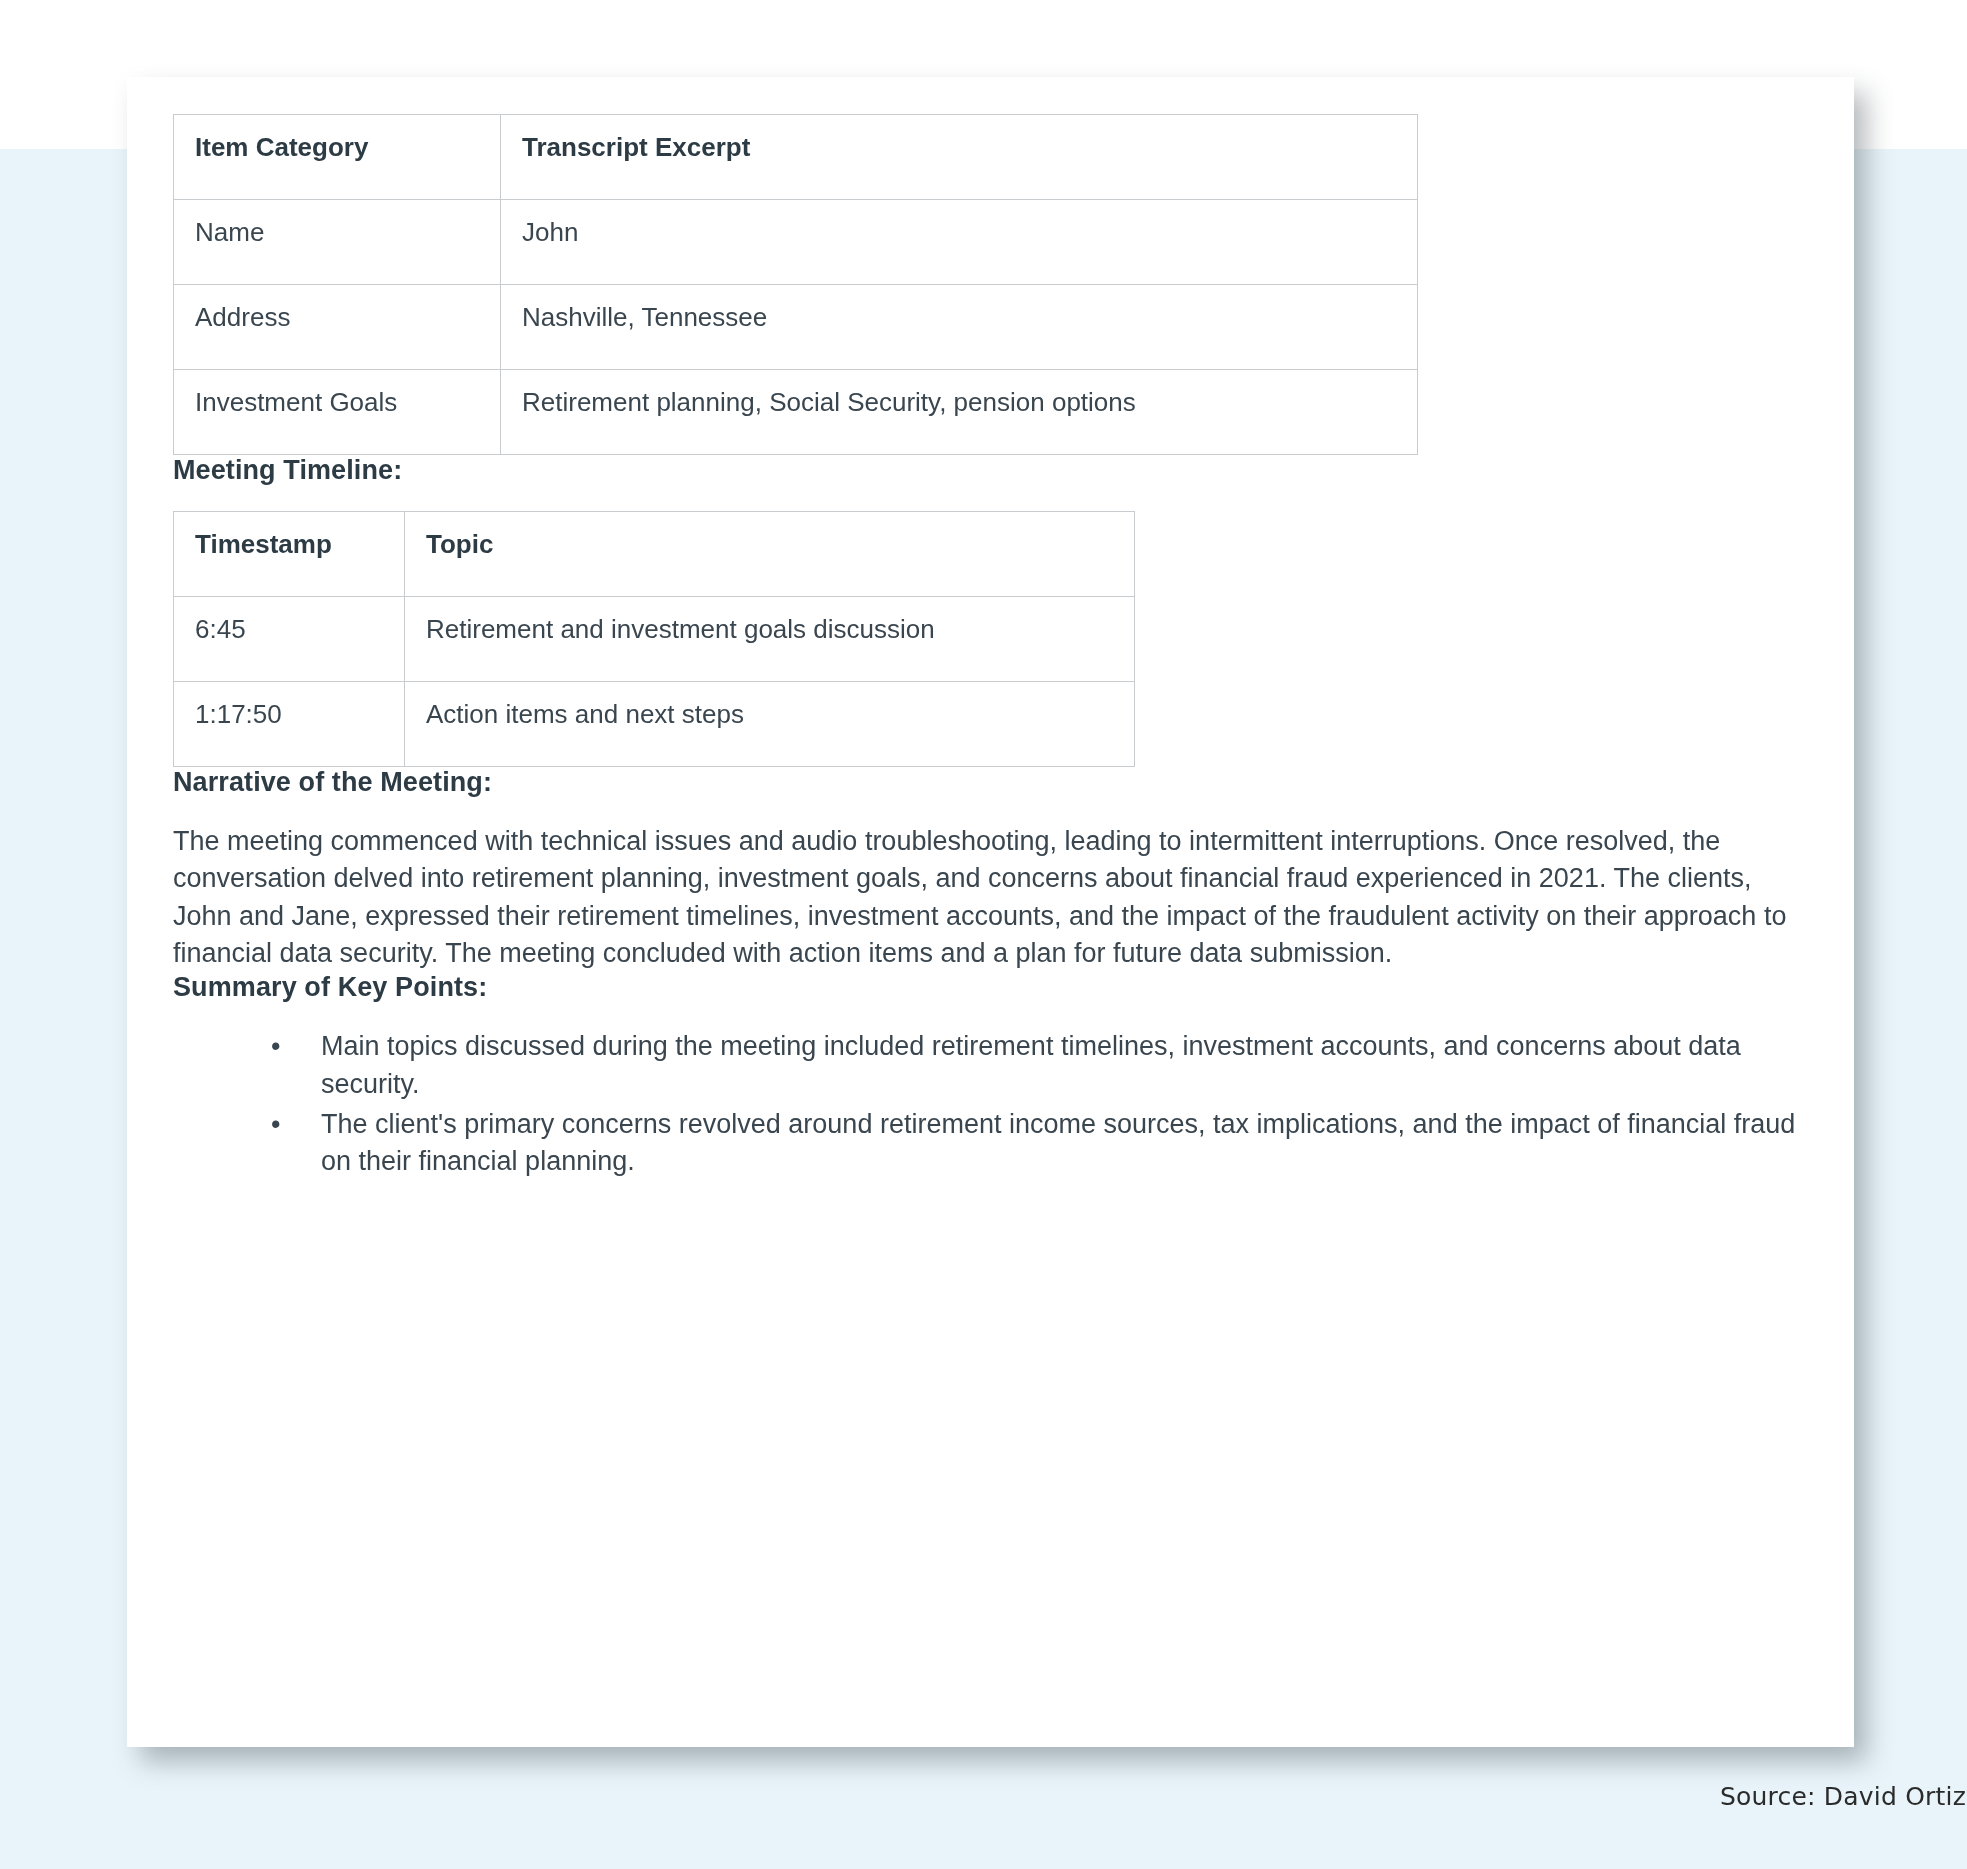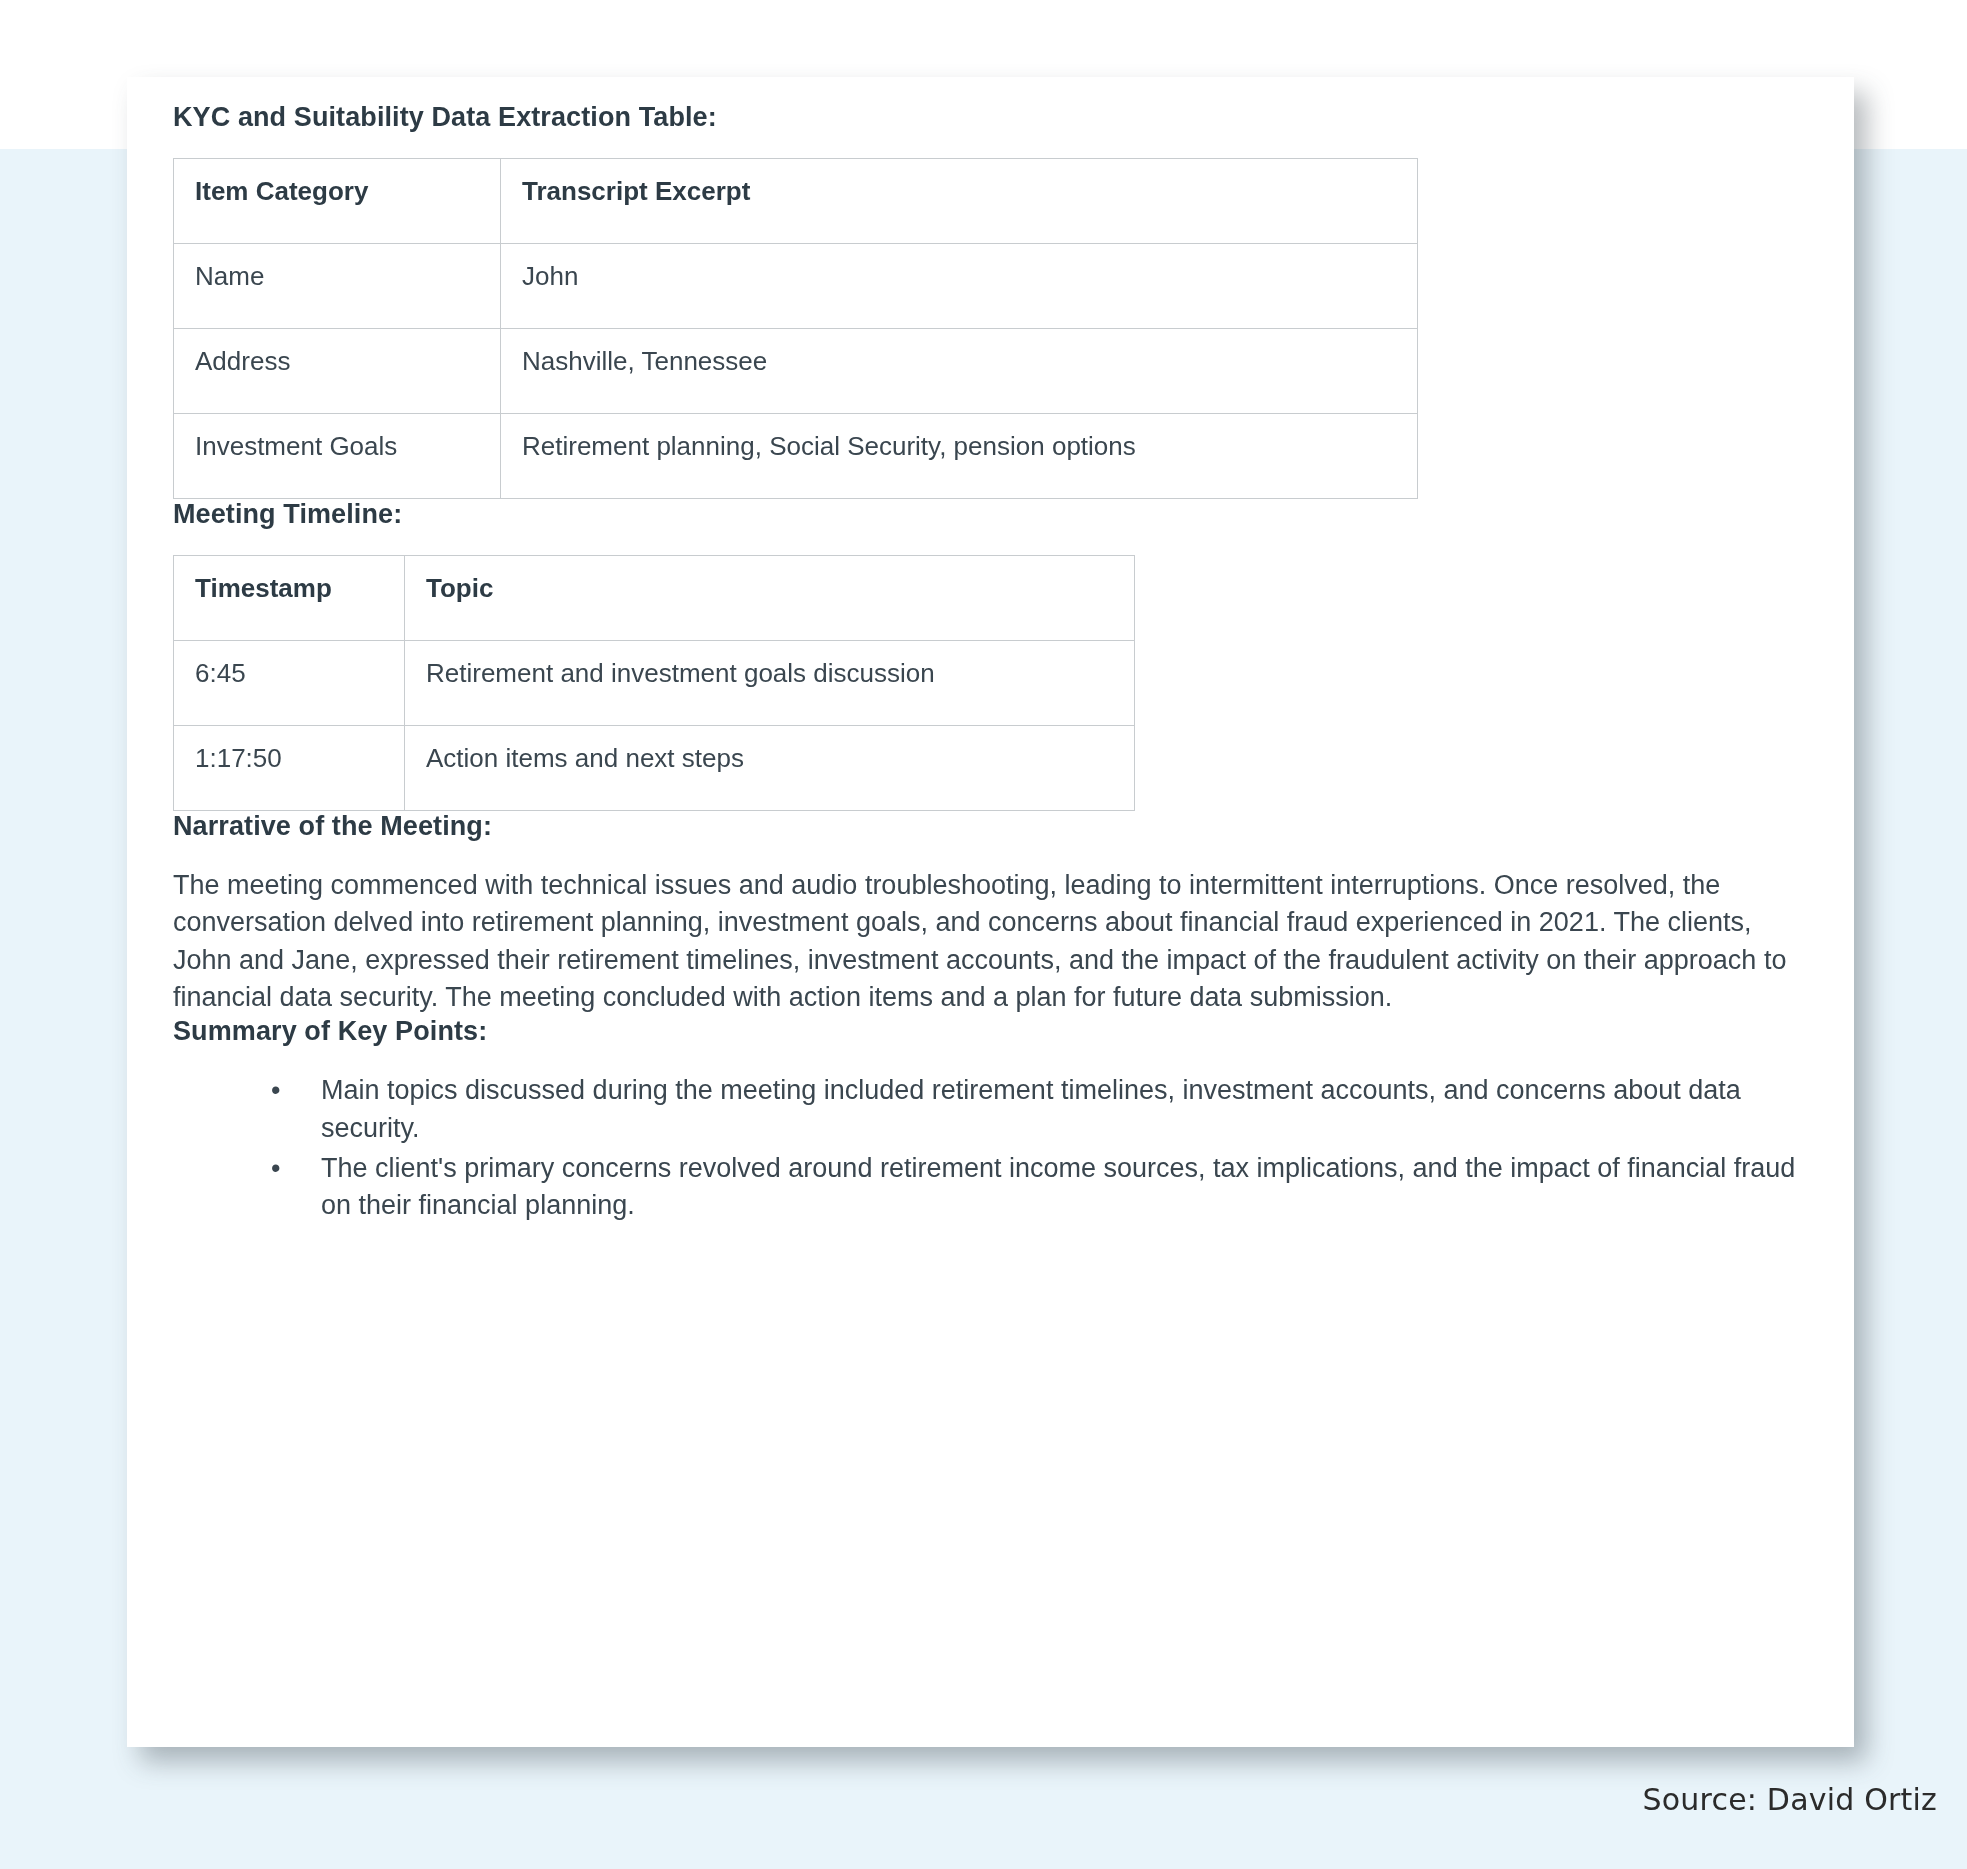--- a/index.html
+++ b/index.html
@@ -115,38 +115,37 @@
     position: absolute;
     left: 0;
     top: 0;
     font-size: 27px;
     line-height: 1.40;
     color: #3a464f;
   }
 
   #source-credit {
     position: absolute;
-    right: 30px;
+    right: 1px;
     top: 1782px;
-    font-size: 30px;
+    font-size: 25px;
     color: #2b2b2b;
     font-family: "DejaVu Sans", sans-serif;
     letter-spacing: 0.2px;
   }
 </style>
 </head>
 <body>
 
 <div id="bg-top"></div>
 <div id="bg-bottom"></div>
 
 <div id="doc-card">
   <div class="doc-inner">
 
-    <h2 class="section-heading tight-top">KYC and Suitability Data Extraction Table:</h2>
 
     <table class="doc-table" id="kyc-table">
       <colgroup>
           <col class="c1">
           <col class="c2">
         </colgroup>
       <thead>
         <tr>
           <th>Item Category</th>
           <th>Transcript Excerpt</th>

